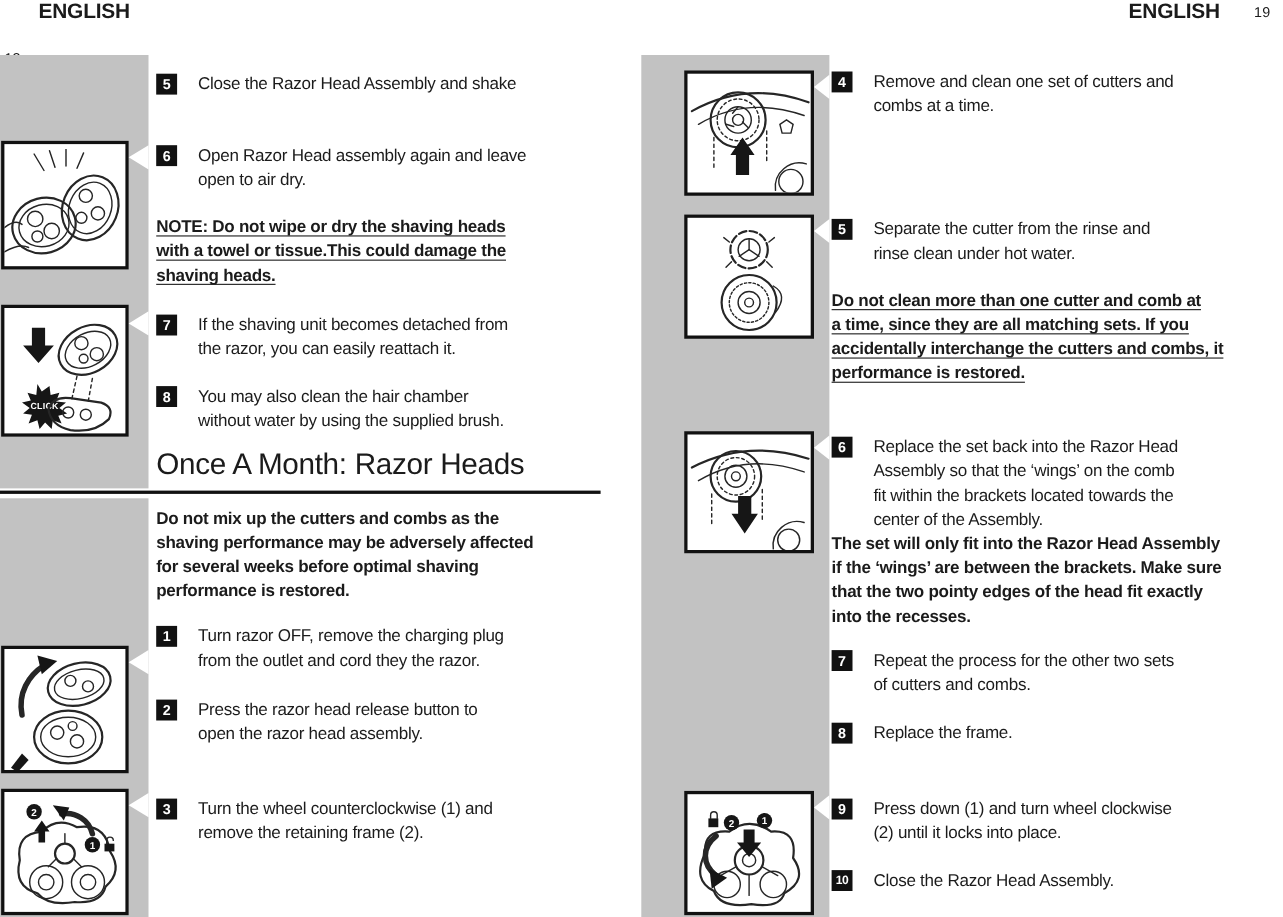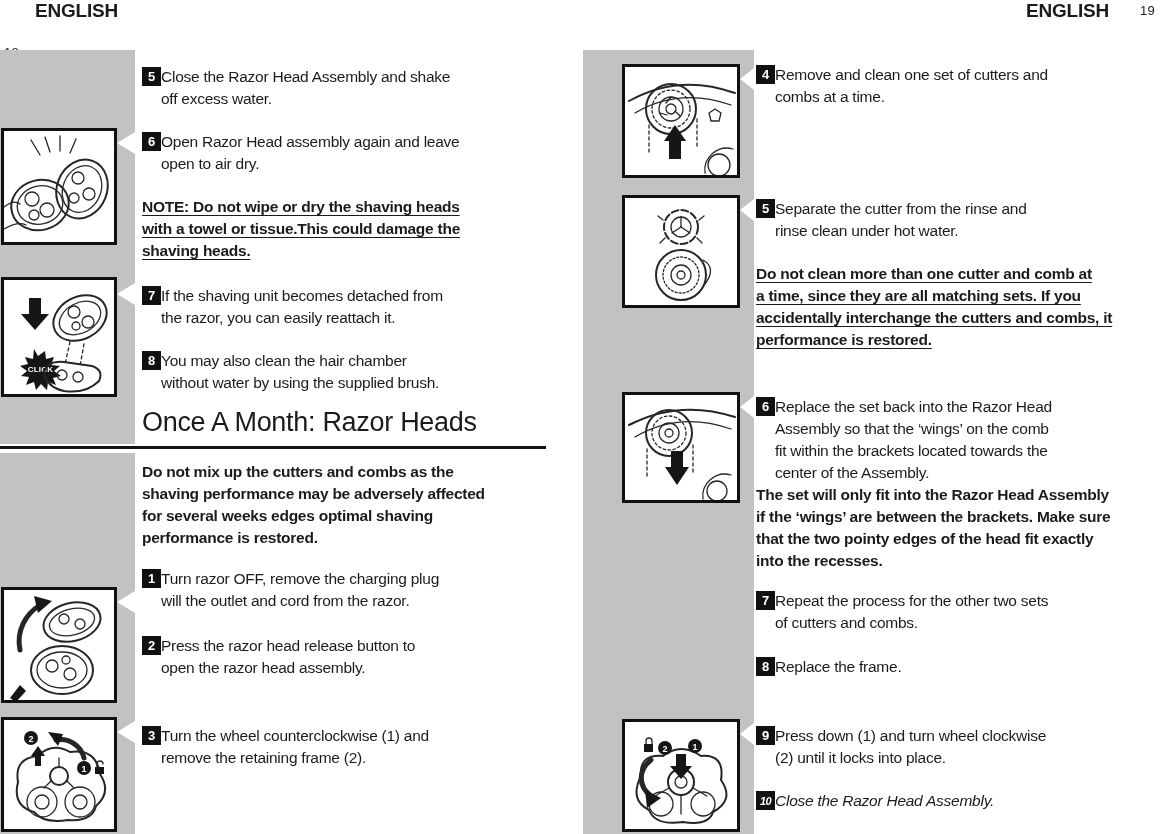--- a/index.html
+++ b/index.html
@@ -15,21 +15,21 @@
   .notch.r{border-right:14px solid #ffffff;}
   .pageno{position:absolute;font-size:13px;letter-spacing:.2px;}
   .htitle{position:absolute;font-size:19px;font-weight:bold;letter-spacing:-.2px;}
   .step{position:absolute;display:flex;}
   .badge{
     width:19px;height:19px;background:#111;color:#fff;flex:0 0 19px;
     font-size:13px;font-weight:bold;display:flex;align-items:center;justify-content:center;
     margin-top:1px;
   }
   .badge.wide{font-size:11px;letter-spacing:-.5px;}
-  .lines{}
+  .lines{margin-left:19px;}
   .lines div{height:22px;line-height:22px;font-size:15.5px;letter-spacing:-.25px;white-space:nowrap;}
   .para{position:absolute;font-weight:bold;}
   .para div{height:22px;line-height:22px;font-size:15.5px;letter-spacing:-.25px;white-space:nowrap;}
   .para.u div{text-decoration:underline;text-underline-offset:3px;text-decoration-thickness:1.2px;}
   .heading{position:absolute;font-size:27px;font-weight:normal;letter-spacing:-.3px;white-space:nowrap;}
   .rule{position:absolute;background:#111;}
   .ink{stroke:#262626;fill:none;stroke-width:2;stroke-linecap:round;stroke-linejoin:round;}
   .ink-thin{stroke:#262626;fill:none;stroke-width:1.3;stroke-linecap:round;}
   .ink-fill{fill:#161616;stroke:none;}
   .mtext{fill:#fff;font-family:"Liberation Sans",sans-serif;font-weight:bold;font-size:9px;text-anchor:middle;}
@@ -127,21 +127,20 @@
         <rect class="ink-fill" x="91" y="47" width="9" height="7"></rect>
         <path class="ink-thin" d="M93,47 v-3 a3,3 0 0,1 6,0"></path>
       </svg>
     </div>
     <div class="notch l" style="left:117px;top:721px;"></div>
 
     <div class="step" style="left:142px;top:66px;">
       <div class="badge">5</div>
       <div class="lines">
         <div>Close the Razor Head Assembly and shake</div>
-        <div>off excess water.</div>
       </div>
     </div>
     <div class="step" style="left:142px;top:131px;">
       <div class="badge">6</div>
       <div class="lines">
         <div>Open Razor Head assembly again and leave</div>
         <div>open to air dry.</div>
       </div>
     </div>
     <div class="para u" style="left:142px;top:196px;">
@@ -163,29 +162,29 @@
         <div>without water by using the supplied brush.</div>
       </div>
     </div>
 
     <div class="heading" style="left:142px;top:407px;">Once A Month: Razor Heads</div>
     <div class="rule" style="left:0;top:446px;width:546px;height:3px;"></div>
 
     <div class="para" style="left:142px;top:461px;">
       <div>Do not mix up the cutters and combs as the</div>
       <div>shaving performance may be adversely affected</div>
-      <div>for several weeks edges optimal shaving</div>
+      <div>for several weeks before optimal shaving</div>
       <div>performance is restored.</div>
     </div>
 
     <div class="step" style="left:142px;top:568px;">
       <div class="badge">1</div>
       <div class="lines">
         <div>Turn razor OFF, remove the charging plug</div>
-        <div>will the outlet and cord from the razor.</div>
+        <div>from the outlet and cord they the razor.</div>
       </div>
     </div>
     <div class="step" style="left:142px;top:635px;">
       <div class="badge">2</div>
       <div class="lines">
         <div>Press the razor head release button to</div>
         <div>open the razor head assembly.</div>
       </div>
     </div>
     <div class="step" style="left:142px;top:725px;">
@@ -332,21 +331,21 @@
         <div>Replace the frame.</div>
       </div>
     </div>
     <div class="step" style="left:756px;top:725px;">
       <div class="badge">9</div>
       <div class="lines">
         <div>Press down (1) and turn wheel clockwise</div>
         <div>(2) until it locks into place.</div>
       </div>
     </div>
-    <div class="step" style="left:756px;top:790px;font-style:italic;">
+    <div class="step" style="left:756px;top:790px;">
       <div class="badge wide">10</div>
       <div class="lines">
         <div>Close the Razor Head Assembly.</div>
       </div>
     </div>
   </div>
 
 </div>
 
 </body></html>

